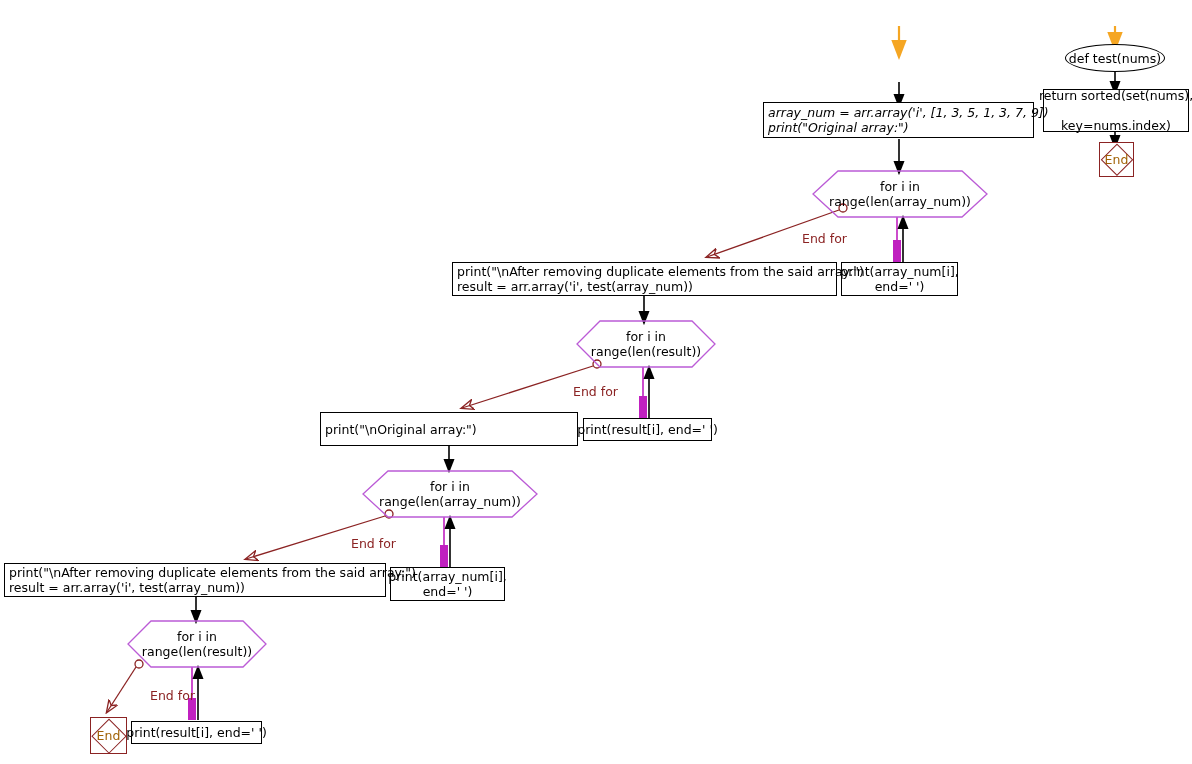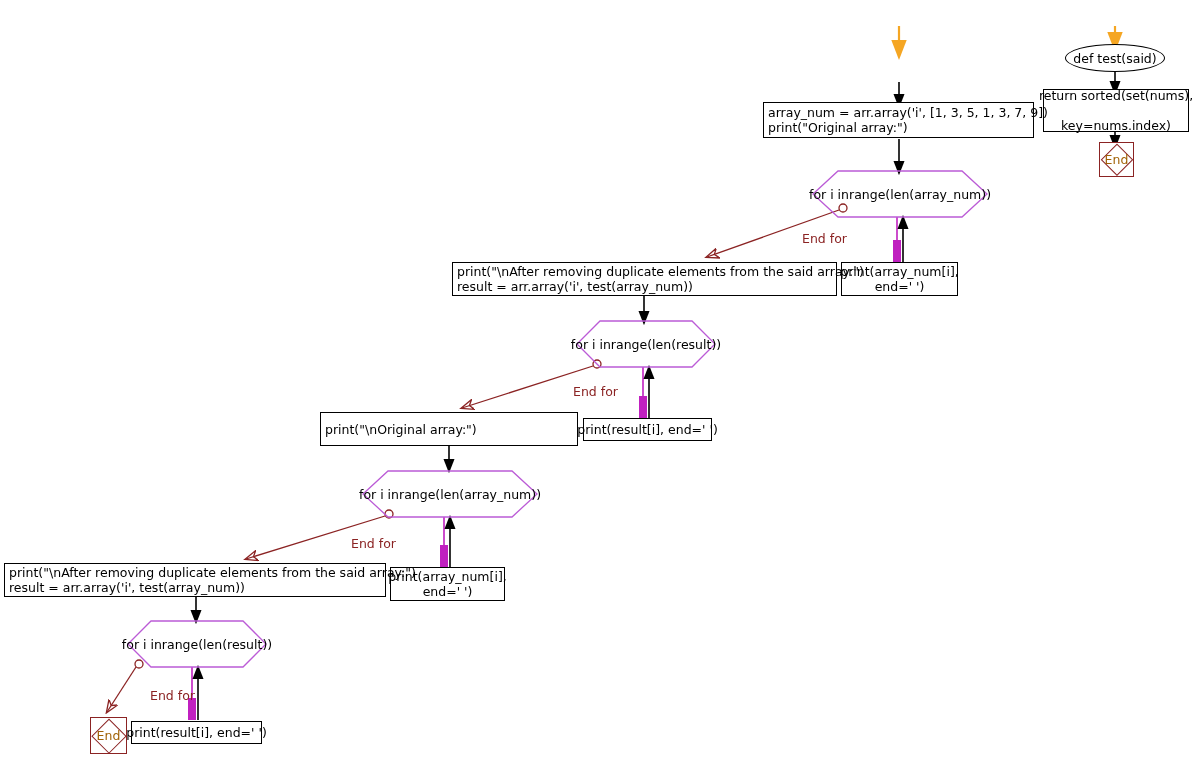--- a/index.html
+++ b/index.html
@@ -59,21 +59,21 @@
   }
 
   
   .hexwrap { }
   .hexwrap svg { position: absolute; left: 0; top: 0; }
   .hexlabel {
     position: absolute;
     left: 0; top: 0;
     width: 100%; height: 100%;
     display: flex;
-    flex-direction: row;
+    flex-direction: column;
     align-items: center;
     justify-content: center;
     font-size: 12.5px;
     line-height: 15px;
     color: #000000;
     white-space: pre;
   }
 
   
   .endnode {
@@ -165,34 +165,34 @@
     <line x1="192" y1="667" x2="192" y2="720" stroke="#c020c0" stroke-width="1.6"></line>
     <line x1="198" y1="720" x2="198" y2="672" stroke="#000000" stroke-width="1.6" marker-end="url(#ah-black)"></line>
     <rect x="188" y="698" width="8" height="22" fill="#c020c0"></rect>
 
     <circle cx="139" cy="664" r="4" fill="#ffffff" stroke="#8b2323" stroke-width="1.3"></circle>
     <line x1="136" y1="667" x2="107" y2="712" stroke="#8b2323" stroke-width="1.3" marker-end="url(#ah-red-open)"></line>
   </svg>
 
 
   <div class="node ellipse" style="left:1065px; top:44px; width:100px; height:28px;">
-    <span>def test(said)</span>
+    <span>def test(nums)</span>
   </div>
 
   <div class="node box center" style="left:1043px; top:89px; width:146px; height:43px;gap:15px;">
     <span class="ln">return sorted(set(nums),</span>
     <span class="ln">key=nums.index)</span>
   </div>
 
   <div class="endnode" style="left:1099px; top:142px; width:33px; height:33px;">
     <span class="dia"></span>
     <span class="endtxt">End</span>
   </div>
 
-  <div class="node box left" style="left:763px; top:102px; width:271px; height:36px;">
+  <div class="node box left" style="left:763px; top:102px; width:271px; height:36px;font-style:italic;">
     <span class="ln">array_num = arr.array('i', [1, 3, 5, 1, 3, 7, 9])</span>
     <span class="ln">print("Original array:")</span>
   </div>
 
   <div class="node hexwrap" style="left:812px; top:170px; width:176px; height:48px;">
     <svg width="176" height="48">
       <polygon points="26,1 150,1 175,24 150,47 26,47 1,24" fill="none" stroke="#bb5bd6" stroke-width="1.3"></polygon>
     </svg>
     <div class="hexlabel">
       <span>for i in</span>

